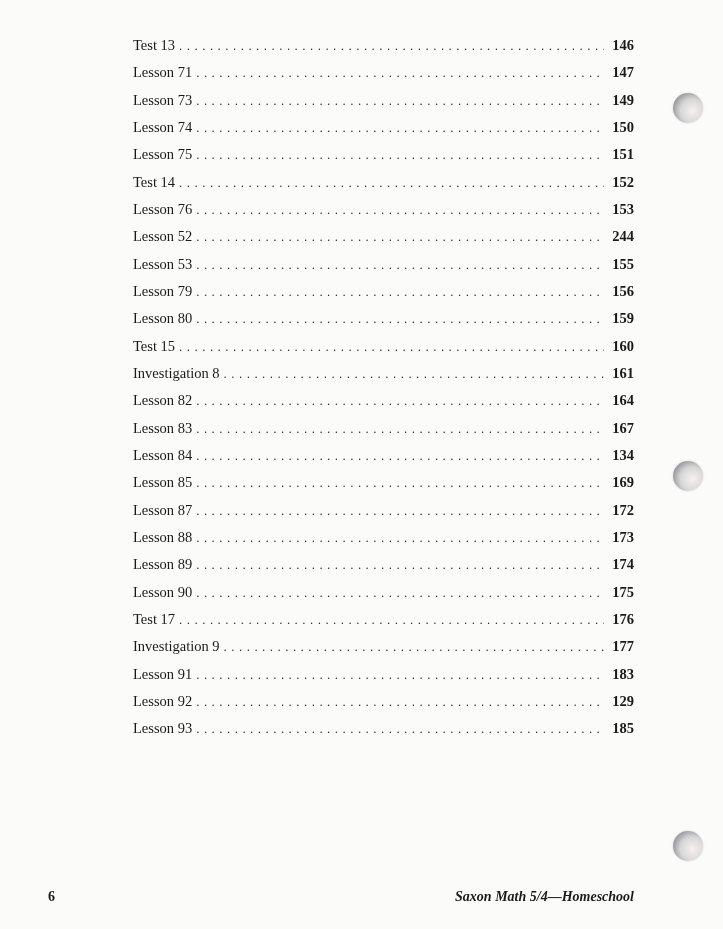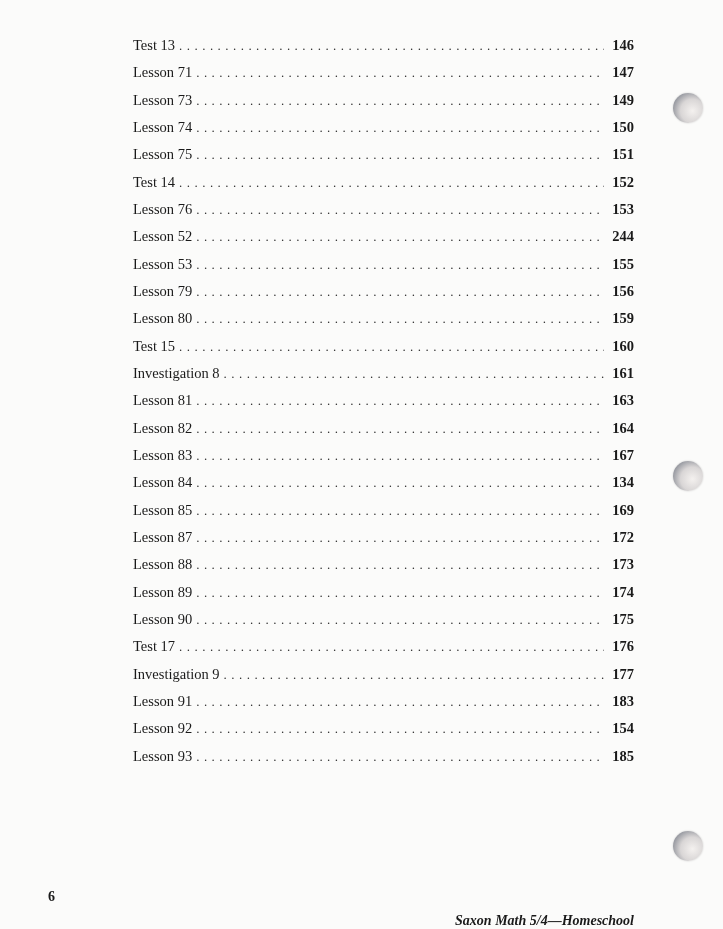--- a/index.html
+++ b/index.html
@@ -29,21 +29,21 @@
   .hole {
     position: absolute; left: 673px; width: 30px; height: 30px; border-radius: 50%;
     background: radial-gradient(circle at 65% 60%, #f4f1ef 0%, #d9d6d6 45%, #8d9098 80%, #6e737c 100%);
     box-shadow: 0 0 2px rgba(0,0,0,0.2);
   }
   .footer {
     position: absolute; top: 889px; left: 48px; width: 586px;
     display: flex; justify-content: space-between;
     font-size: 14px; font-weight: bold;
   }
-  .footer .title { font-style: italic; margin-top: 24px; }
+  .footer .title { font-style: italic; }
 </style>
 </head>
 <body>
 
 <div class="toc" id="toc">
     <div class="row">
       <span class="label">Test 13</span>
       <span class="leader"></span>
       <span class="page">146</span>
     </div>
@@ -101,25 +101,20 @@
       <span class="label">Test 15</span>
       <span class="leader"></span>
       <span class="page">160</span>
     </div>
     <div class="row">
       <span class="label">Investigation 8</span>
       <span class="leader"></span>
       <span class="page">161</span>
     </div>
     <div class="row">
-      <span class="label">Lesson 81</span>
-      <span class="leader"></span>
-      <span class="page">163</span>
-    </div>
-    <div class="row">
       <span class="label">Lesson 82</span>
       <span class="leader"></span>
       <span class="page">164</span>
     </div>
     <div class="row">
       <span class="label">Lesson 83</span>
       <span class="leader"></span>
       <span class="page">167</span>
     </div>
     <div class="row">
@@ -163,21 +158,21 @@
       <span class="page">177</span>
     </div>
     <div class="row">
       <span class="label">Lesson 91</span>
       <span class="leader"></span>
       <span class="page">183</span>
     </div>
     <div class="row">
       <span class="label">Lesson 92</span>
       <span class="leader"></span>
-      <span class="page">154</span>
+      <span class="page">129</span>
     </div>
     <div class="row">
       <span class="label">Lesson 93</span>
       <span class="leader"></span>
       <span class="page">185</span>
     </div>
   </div>
 
 <div class="hole" style="top:93px"></div>
 <div class="hole" style="top:461px"></div>

